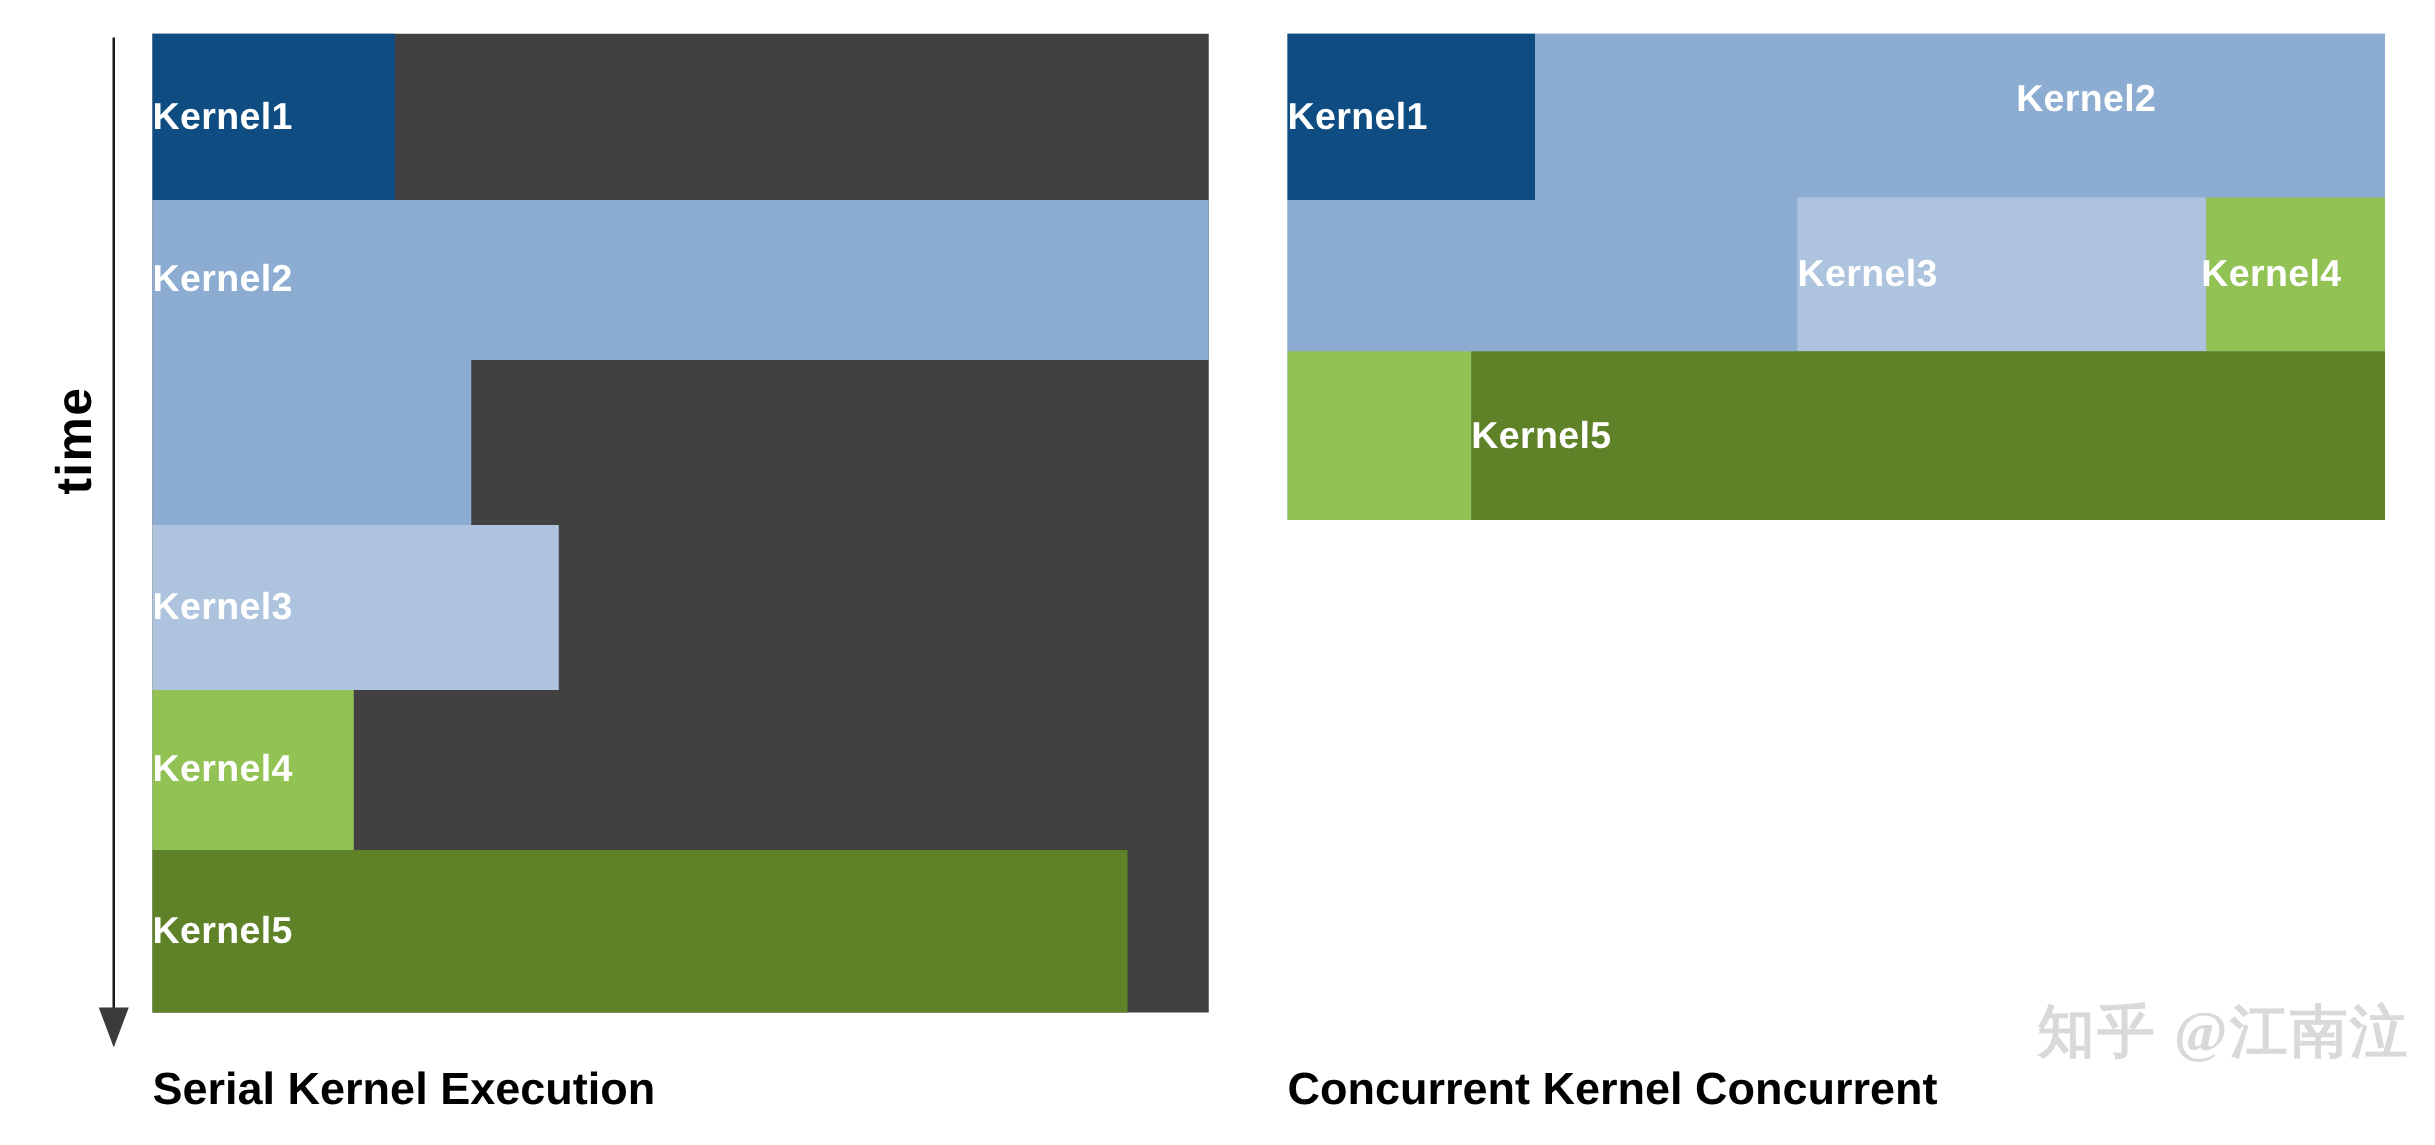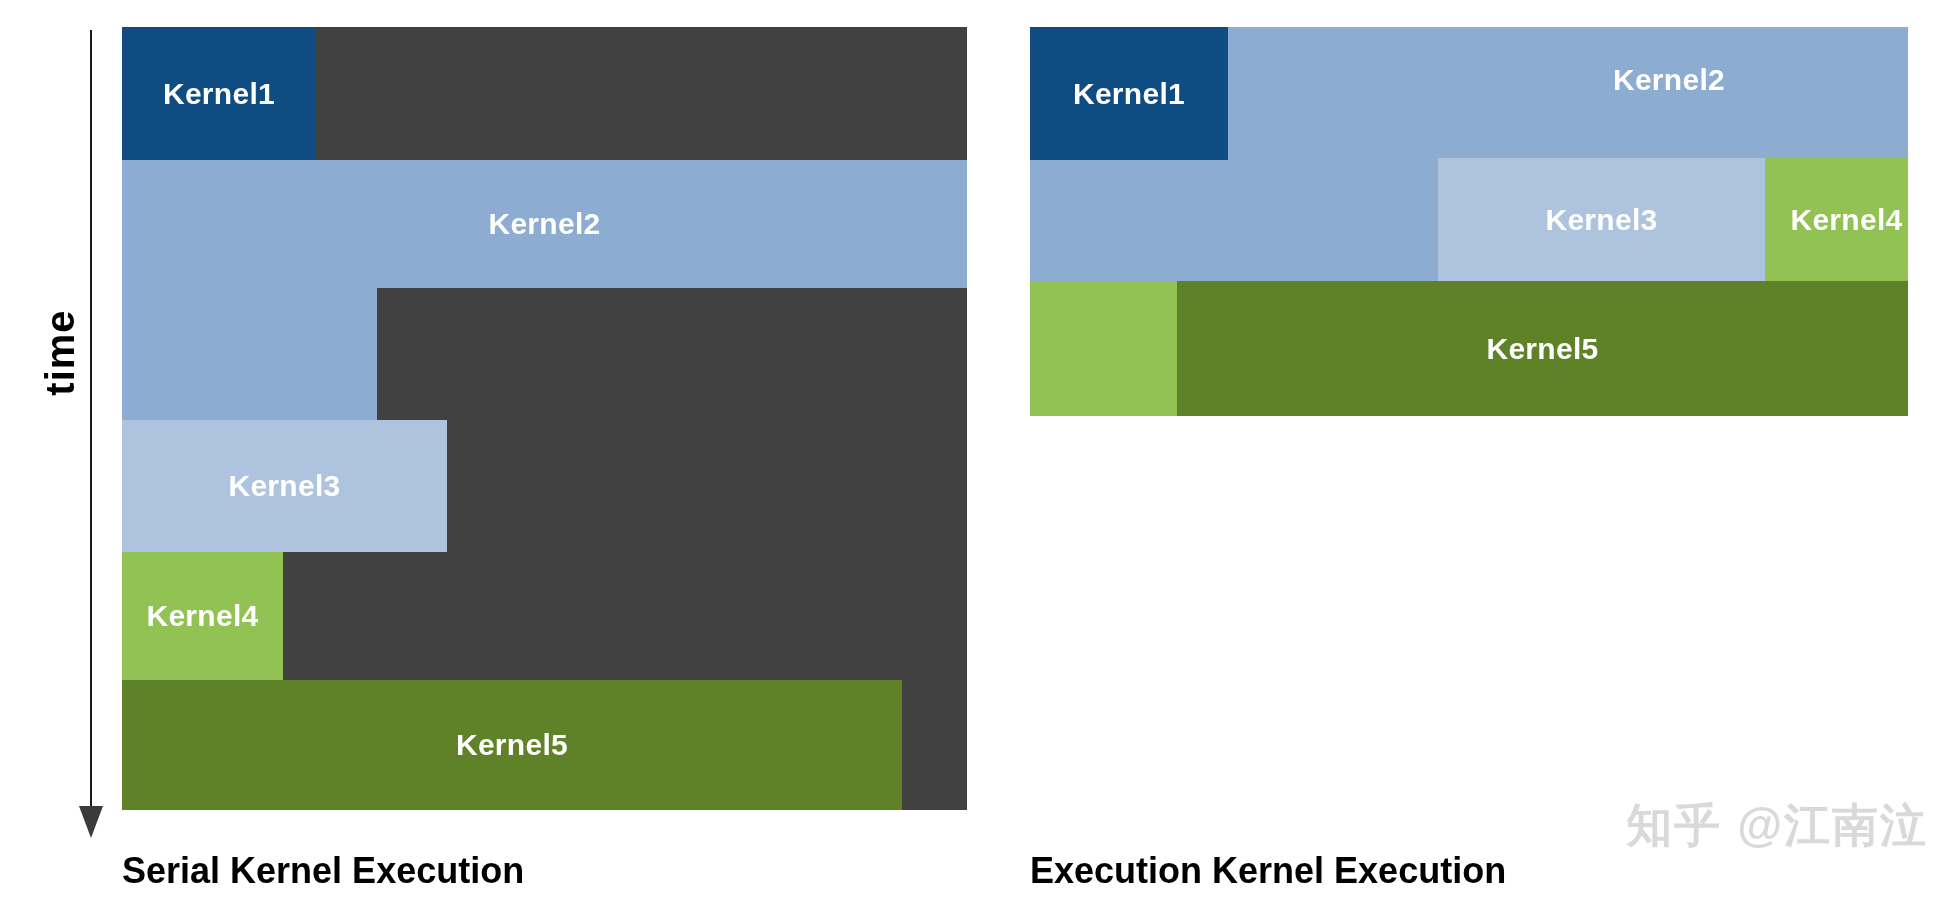--- a/index.html
+++ b/index.html
@@ -40,21 +40,21 @@
     transform:rotate(-90deg);
     transform-origin:center center;
     letter-spacing:1px;
   }
 
   
   .blk{position:absolute;box-sizing:border-box;}
   .blk .lbl{
     position:absolute;
     left:0;right:0;
-    text-align:center;
+    text-align:left;
     color:#ffffff;
     font-size:30px;
     font-weight:bold;
     white-space:nowrap;
     letter-spacing:0.3px;
   }
   .lbl.mid{top:50%;transform:translateY(-50%);}
 
   
   .caption{
@@ -65,21 +65,21 @@
     color:#000000;
     white-space:nowrap;
   }
 
   
   .watermark{
     position:absolute;
     right:20px;top:795px;
     font-size:46px;
     color:#d9d9d9;
-    font-family:Liberation Sans, sans-serif;
+    font-family:Liberation Serif, serif;
     font-weight:bold;
     white-space:nowrap;
     letter-spacing:2px;
   }
 </style>
 </head>
 <body>
 
 <div id="stage">
 
@@ -130,17 +130,17 @@
       <div class="lbl mid" style="left:-4px;right:-24px;">Kernel4</div>
     </div>
 
     <div class="blk" style="left:0px;top:254px;width:147px;height:135px;background:#92c154;"></div>
     <div class="blk" style="left:147px;top:254px;width:731px;height:135px;background:#5f8228;">
       <div class="lbl mid">Kernel5</div>
     </div>
   </div>
 
   <div class="caption" style="left:122px;top:850px;width:845px;">Serial Kernel Execution</div>
-  <div class="caption" style="left:1030px;top:850px;width:878px;">Execution Kernel Execution</div>
+  <div class="caption" style="left:1030px;top:850px;width:878px;">Concurrent Kernel Concurrent</div>
 
   <div class="watermark">知乎 @江南泣</div>
 
 </div>
 
 </body></html>

